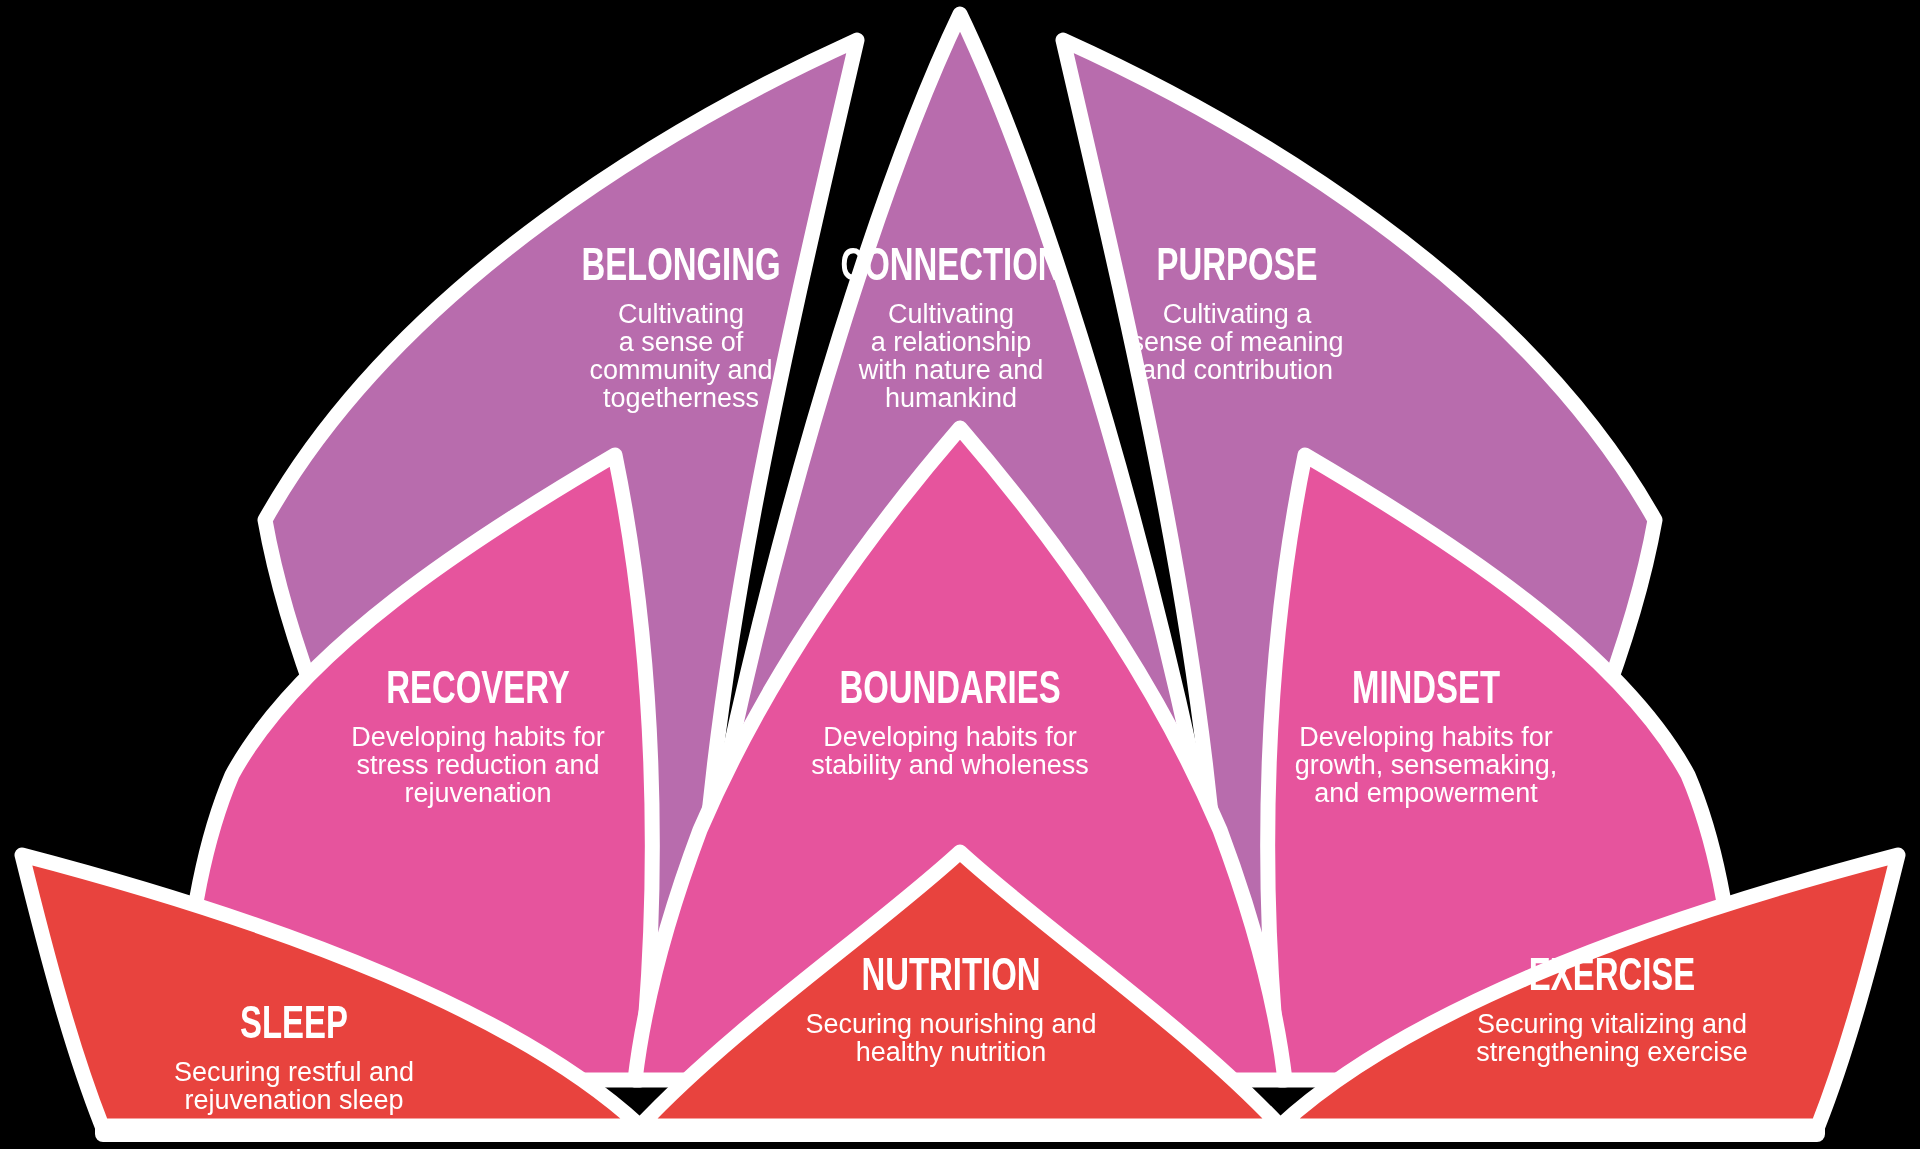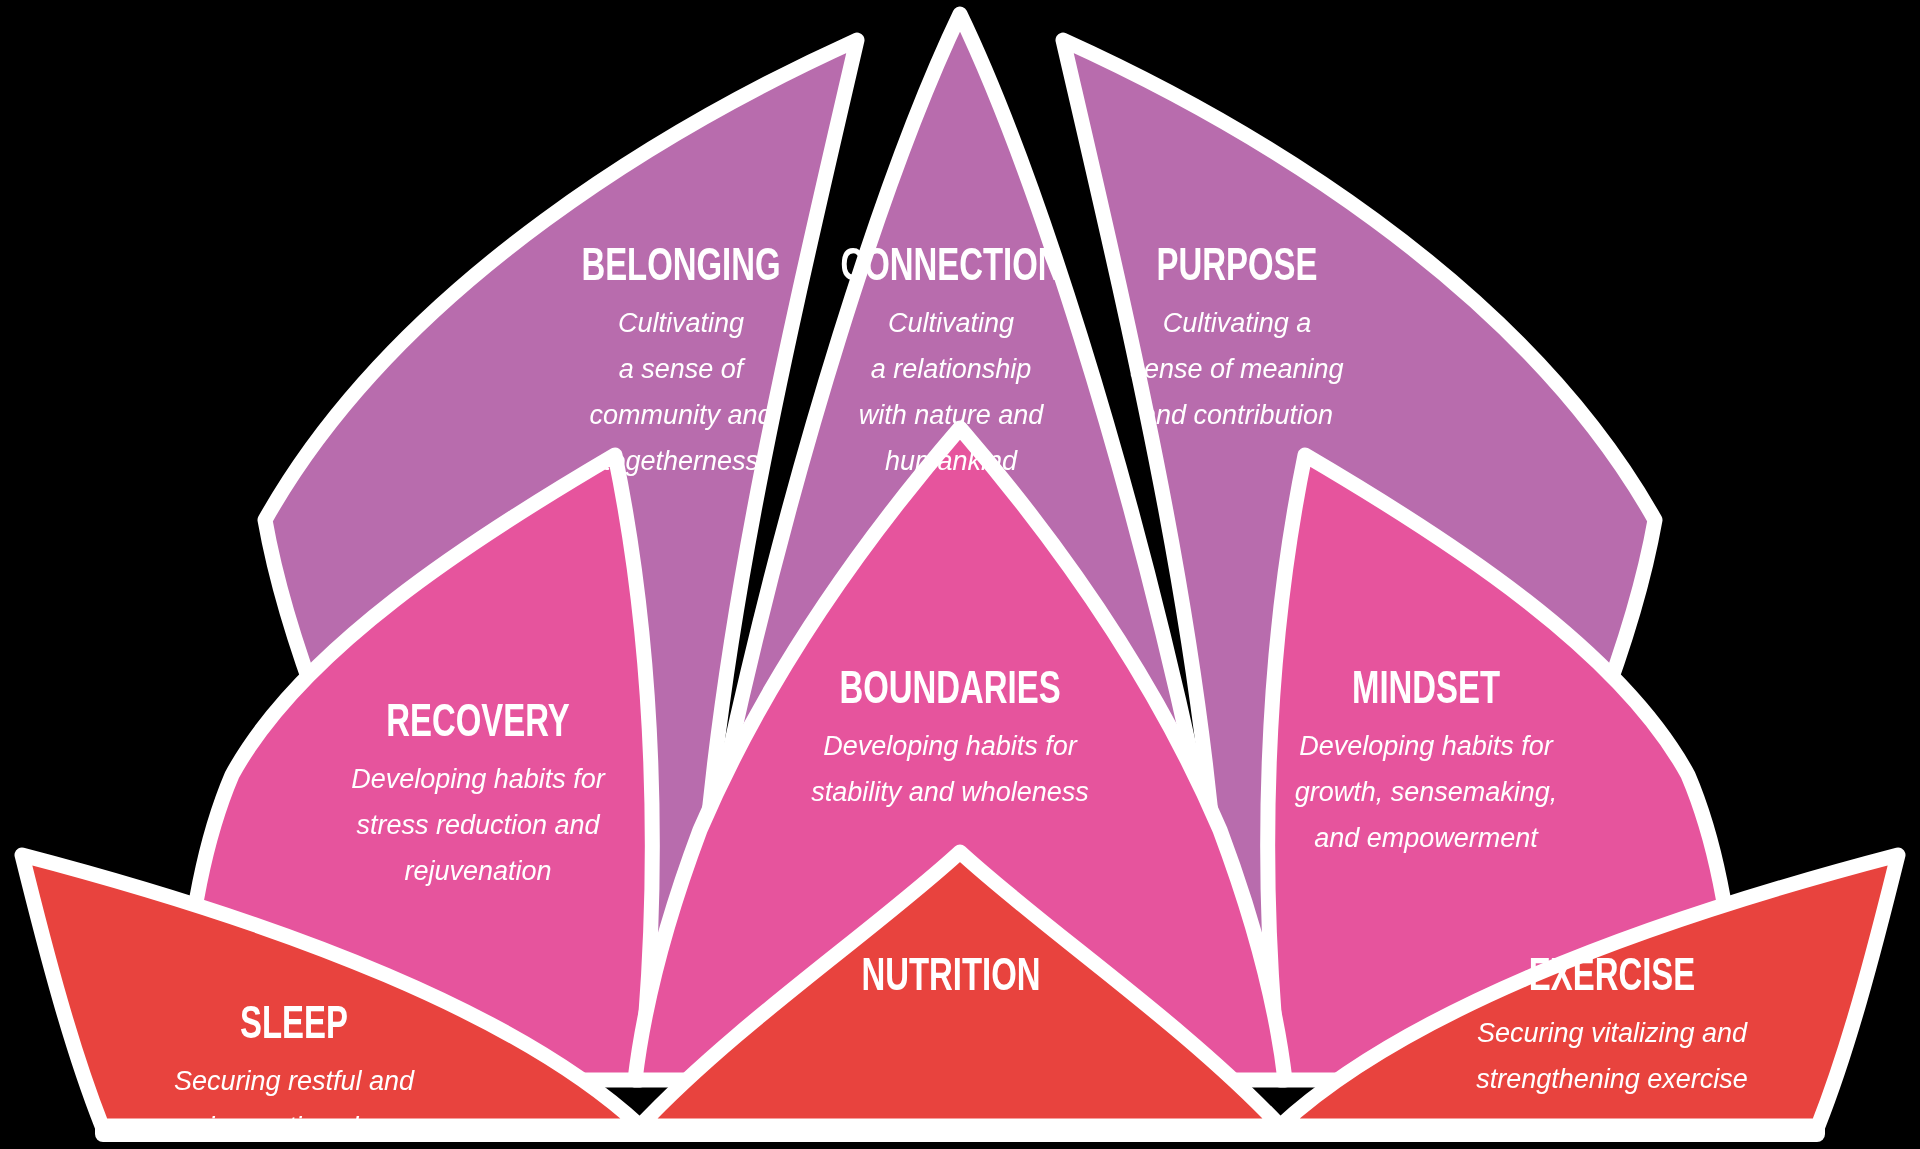--- a/index.html
+++ b/index.html
@@ -38,23 +38,22 @@
     letter-spacing: 0px;
     transform: scaleX(0.70);
     transform-origin: 50% 50%;
     white-space: nowrap;
   }
   .petal-desc {
     display: block;
     margin-top: 13px;
     font-size: 27px;
     font-weight: 400;
-    line-height: 46px;
+    line-height: 28px;
     white-space: pre-line;
-    font-style: italic;
   }
 </style>
 </head>
 <body>
 
 <svg id="lotus-svg" width="1920" height="1149" viewBox="0 0 1920 1149" xmlns="http://www.w3.org/2000/svg">
   <g stroke="#ffffff" stroke-width="15" stroke-linejoin="round" stroke-linecap="round">
 
     <path d="M 857 40 C 680 120 400 280 265 520 C 295 690 390 870 470 1060 L 620 1050 L 700 930 C 715 640 790 330 857 40 Z" fill="#b86cad"></path>
     <path d="M 1063 40 C 1240 120 1520 280 1655 520 C 1625 690 1530 870 1450 1060 L 1300 1050 L 1220 930 C 1205 640 1130 330 1063 40 Z" fill="#b86cad"></path>
@@ -86,21 +85,21 @@
 with nature and
 humankind</span>
 </div>
 <div class="petal-label" style="left:1237px; top:240px;">
   <span class="petal-title">PURPOSE</span>
   <span class="petal-desc">Cultivating a
 sense of meaning
 and contribution</span>
 </div>
 
-<div class="petal-label" style="left:478px; top:663px;margin-top:33px;">
+<div class="petal-label" style="left:478px; top:663px;">
   <span class="petal-title">RECOVERY</span>
   <span class="petal-desc">Developing habits for
 stress reduction and
 rejuvenation</span>
 </div>
 <div class="petal-label" style="left:950px; top:663px;">
   <span class="petal-title">BOUNDARIES</span>
   <span class="petal-desc">Developing habits for
 stability and wholeness</span>
 </div>
@@ -111,18 +110,20 @@
 and empowerment</span>
 </div>
 
 <div class="petal-label" style="left:294px; top:998px;">
   <span class="petal-title">SLEEP</span>
   <span class="petal-desc">Securing restful and
 rejuvenation sleep</span>
 </div>
 <div class="petal-label" style="left:951px; top:950px;">
   <span class="petal-title">NUTRITION</span>
+  <span class="petal-desc">Securing nourishing and
+healthy nutrition</span>
 </div>
 <div class="petal-label" style="left:1612px; top:950px;">
   <span class="petal-title">EXERCISE</span>
   <span class="petal-desc">Securing vitalizing and
 strengthening exercise</span>
 </div>
 
 </body></html>

